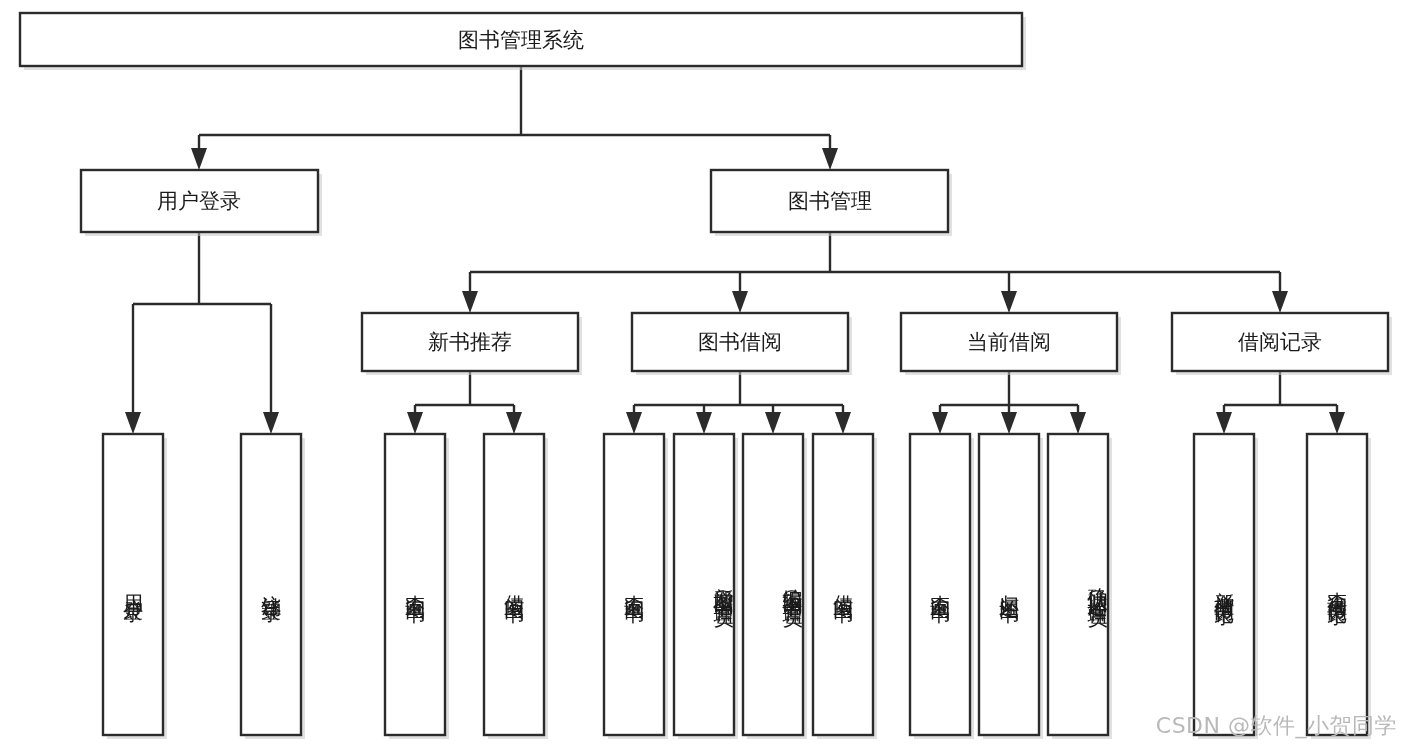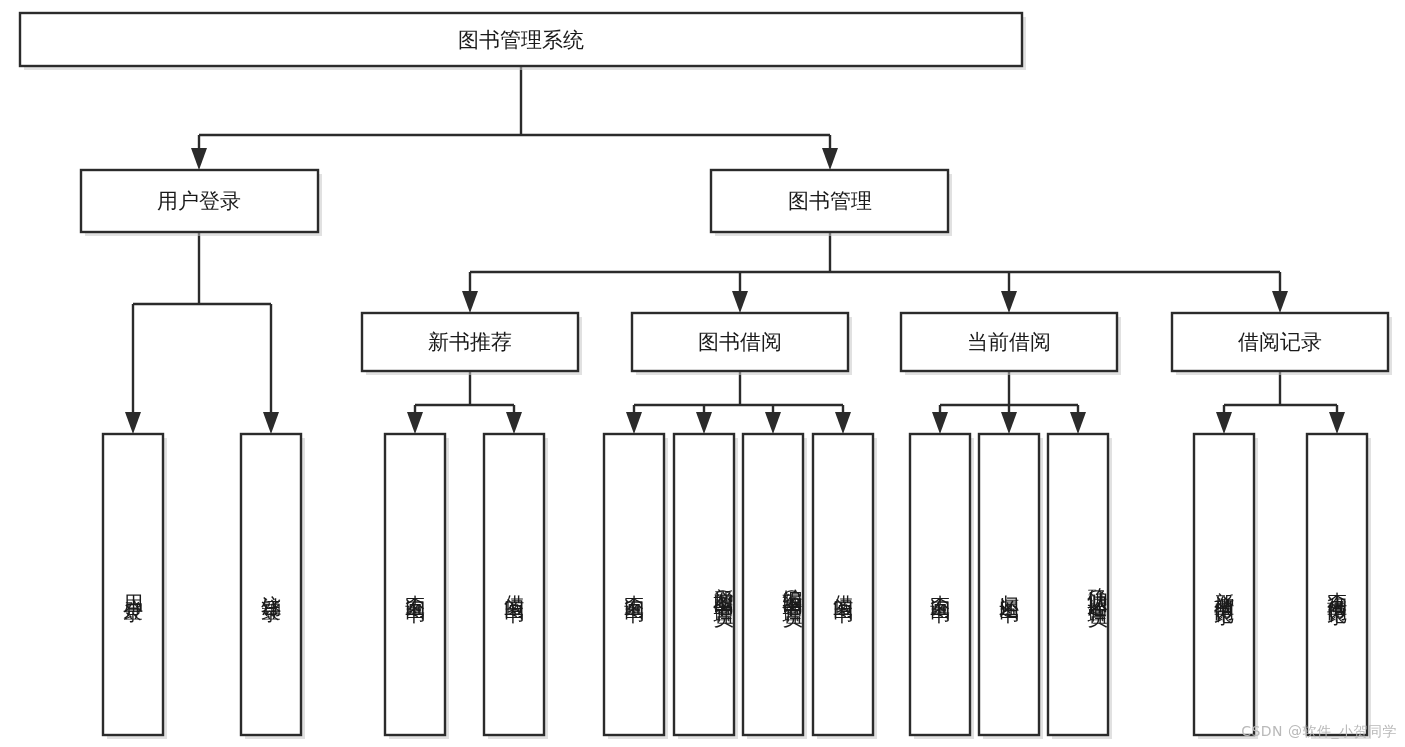--- a/index.html
+++ b/index.html
@@ -64,21 +64,21 @@
     align-items: center;
     justify-content: center;
     white-space: nowrap;
     pointer-events: none;
   }
   .watermark {
     position: absolute;
     right: 8px;
     bottom: 6px;
     font-family: "DejaVu Sans", "Liberation Sans", sans-serif;
-    font-size: 14px;
+    font-size: 22px;
     color: #b9b9b9;
     letter-spacing: 0.5px;
     white-space: nowrap;
   }
 </style>
 </head>
 <body>
 
 <div id="diagram-root">
 

